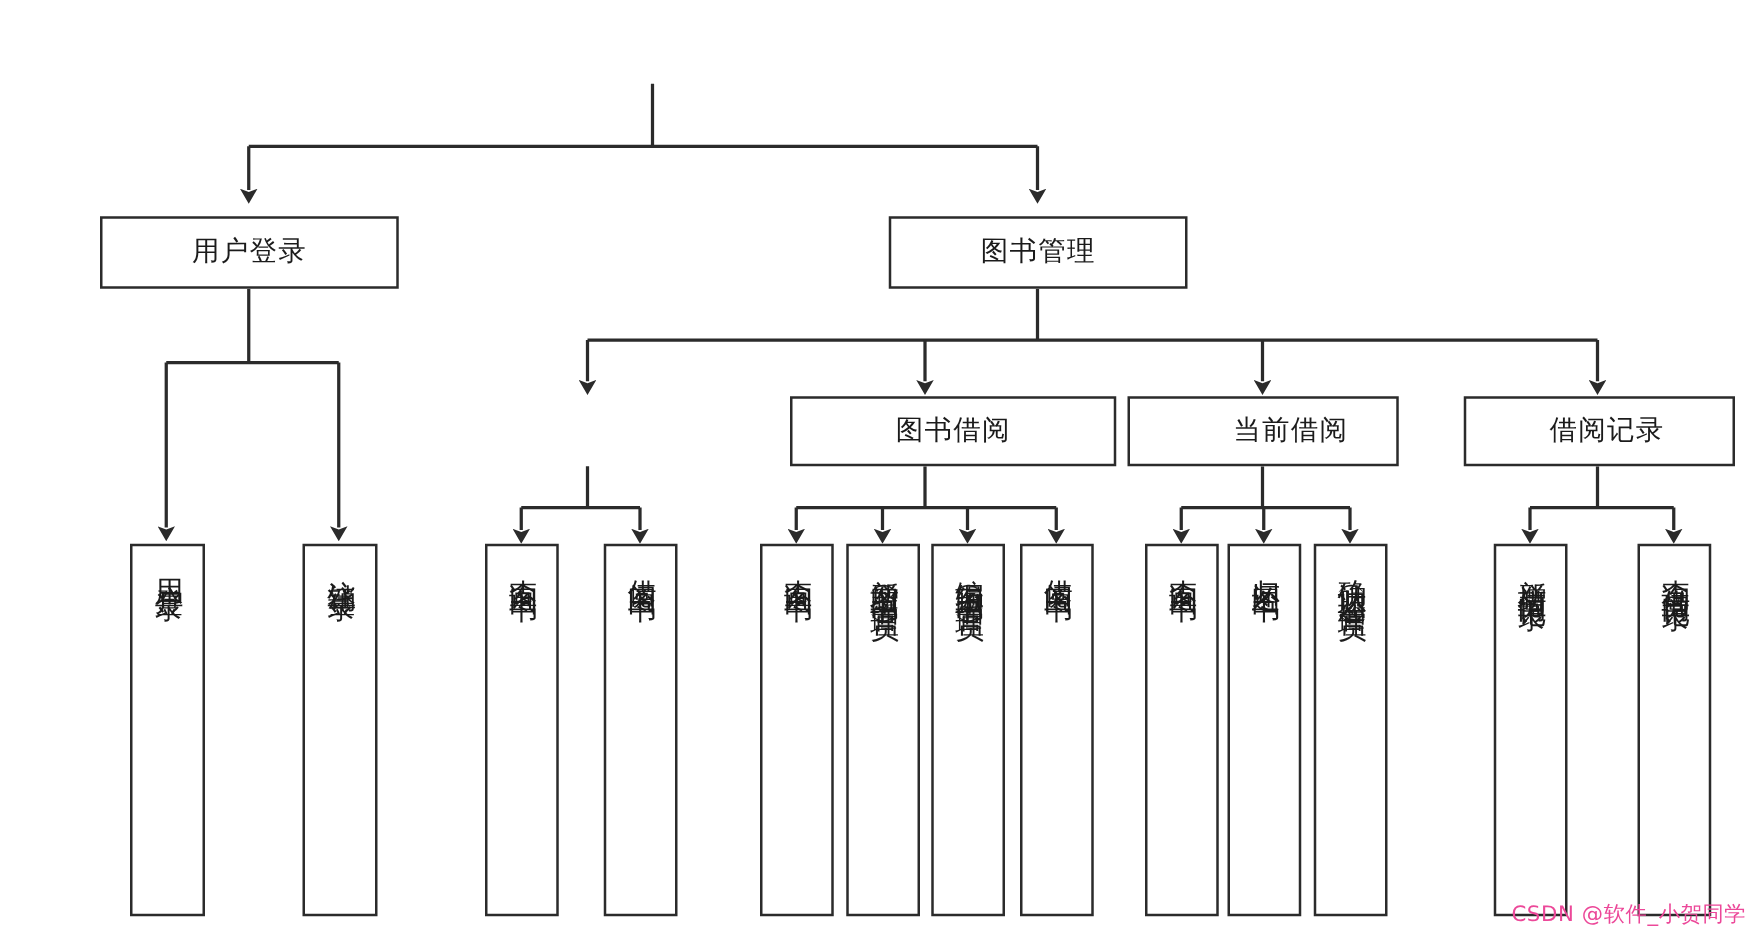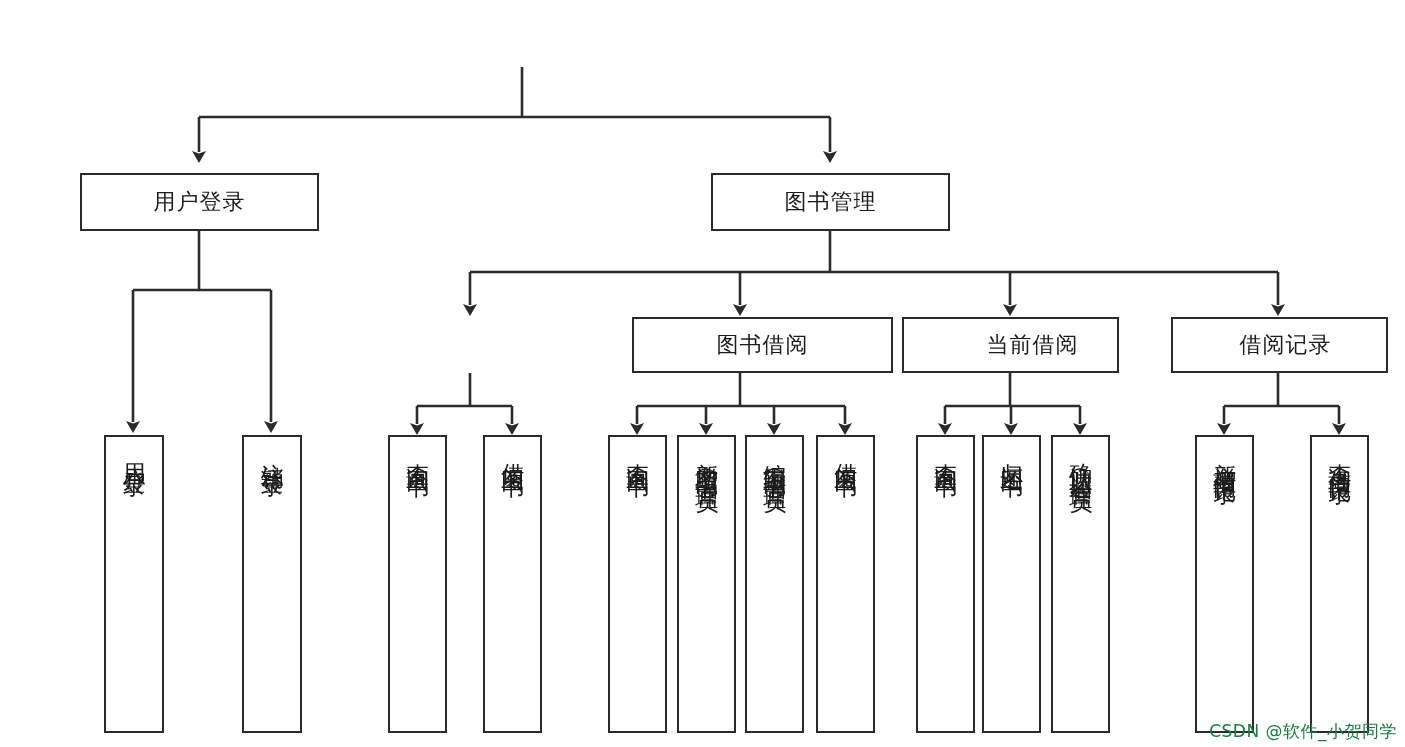--- a/index.html
+++ b/index.html
@@ -40,21 +40,21 @@
     font-size:23px;
     line-height:1.02;
     letter-spacing:4px;
     margin:0 auto;
   }
   .watermark{
     position:absolute;
     right:8px;
     bottom:4px;
     font-size:17px;
-    color:#15803d;
+    color:#ec4899;
     letter-spacing:0.5px;
     white-space:nowrap;
   }
 </style>
 </head>
 <body>
 
 <div id="canvas">
 
   <svg class="links" viewBox="0 0 1405 747">

